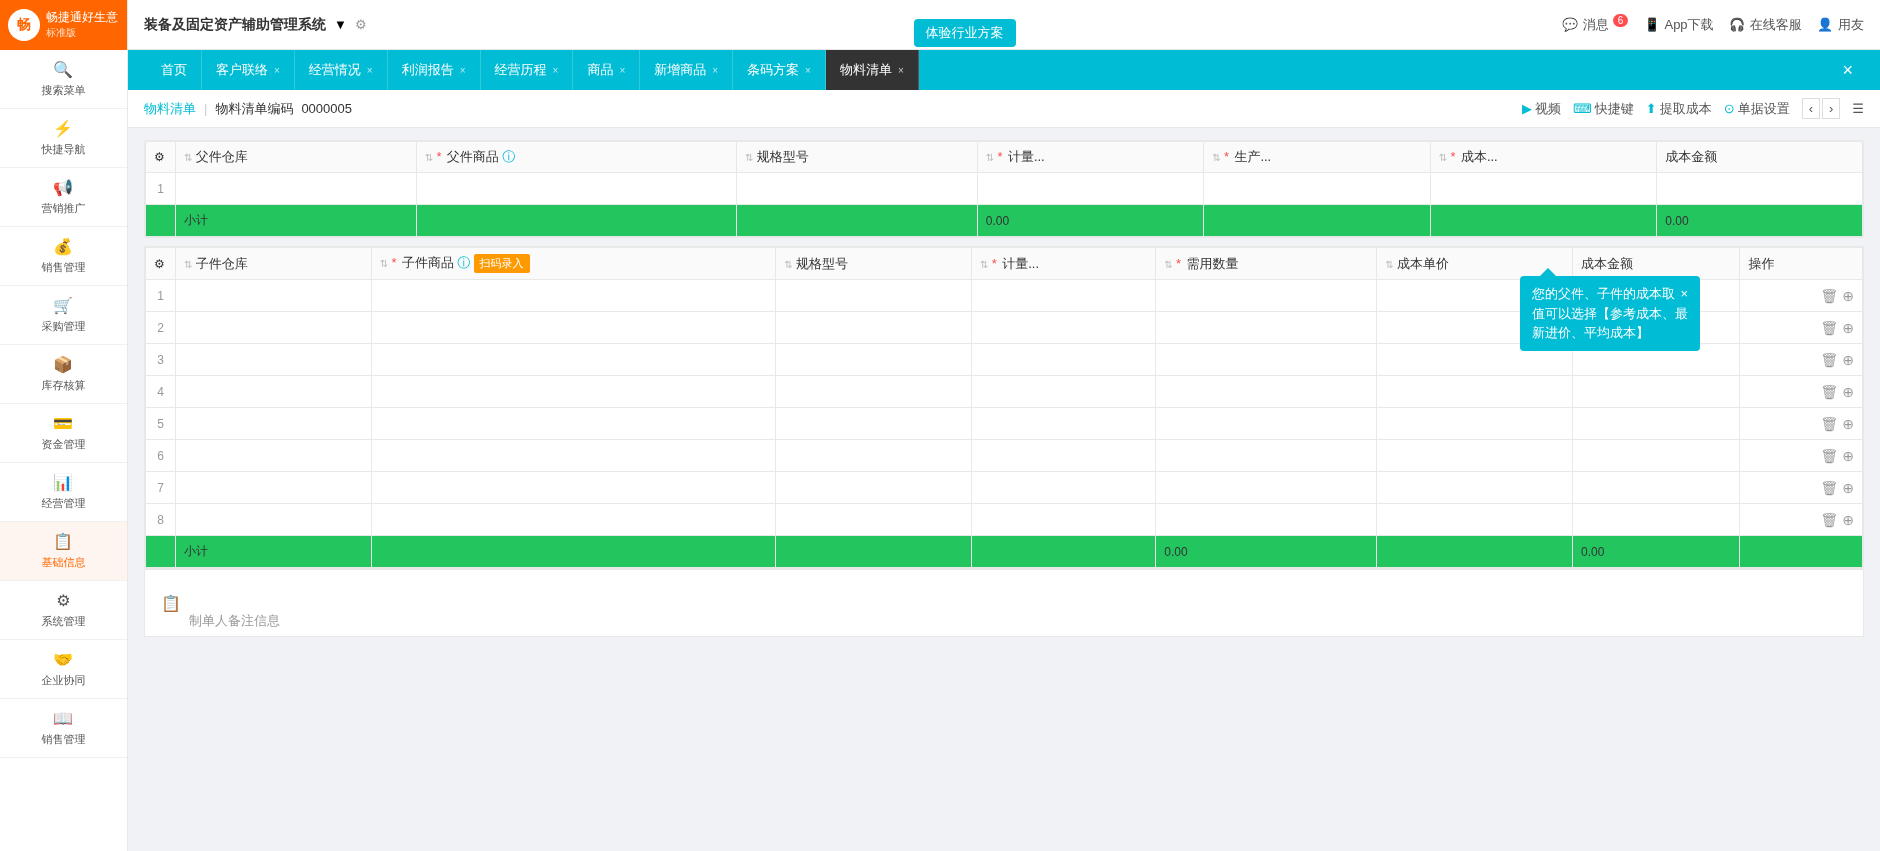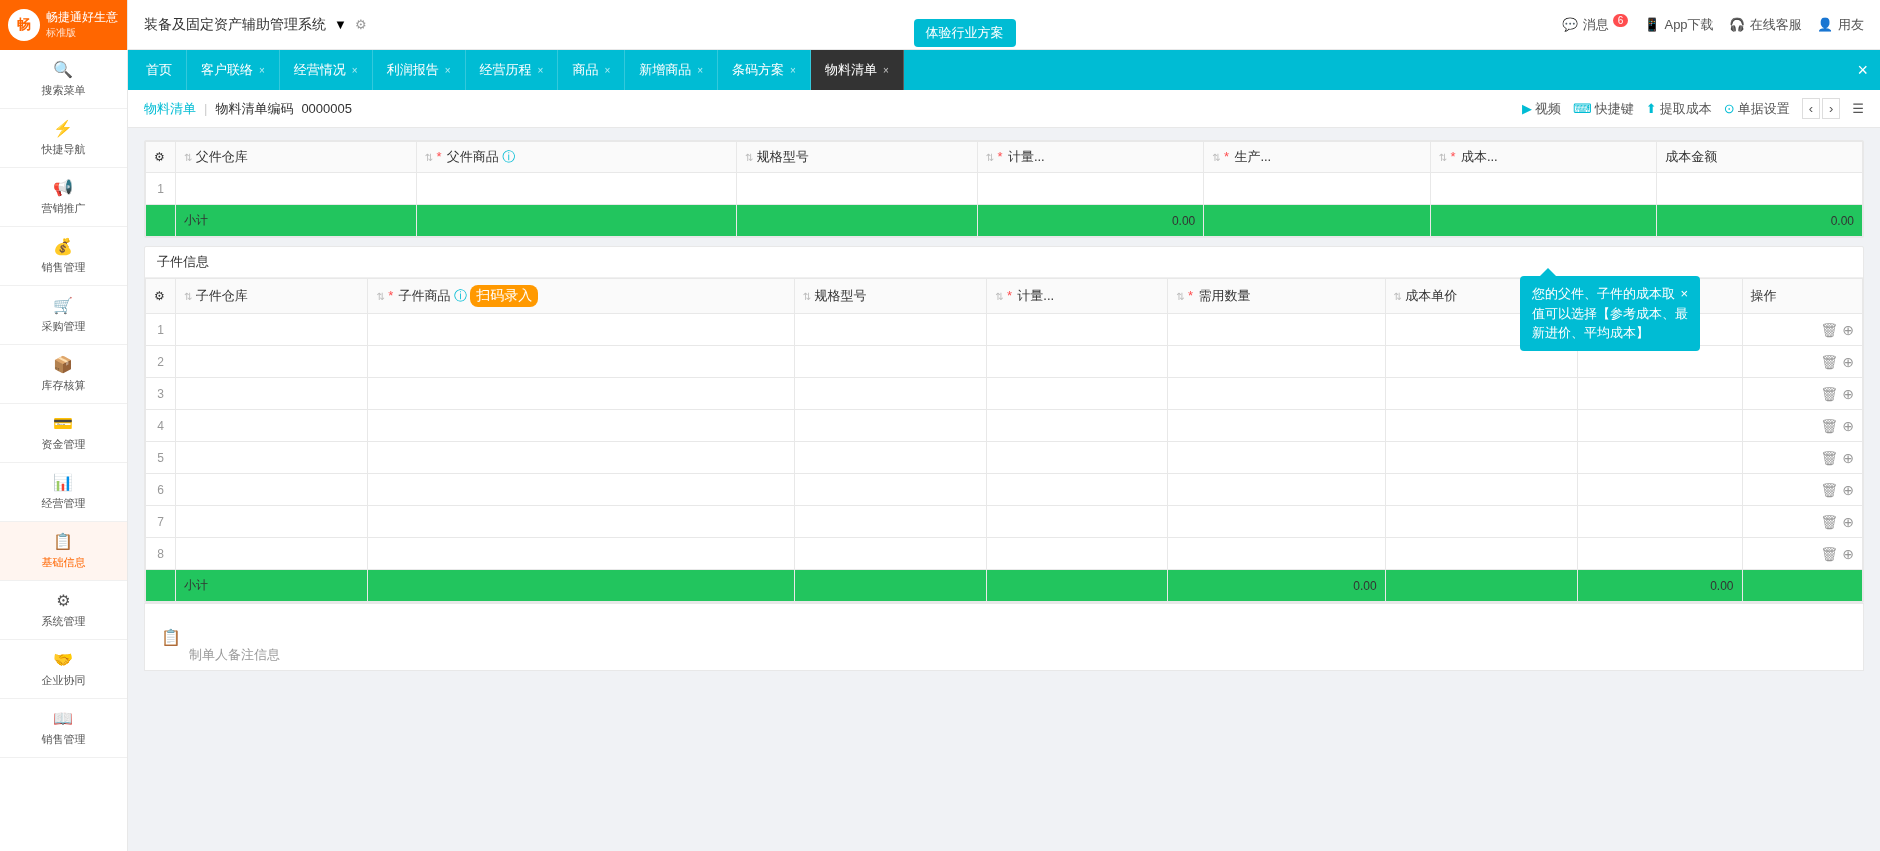--- a/index.html
+++ b/index.html
@@ -63,21 +63,21 @@
       height: 50px;
       background: #fff;
       border-bottom: 1px solid #e8e8e8;
       display: flex;
       align-items: center;
       padding: 0 16px;
       justify-content: space-between;
       flex-shrink: 0;
     }
     .header-left { display: flex; align-items: center; gap: 8px; }
-    .system-title { font-size: 14px; color: #333; }
+    .system-title { font-size: 14px; color: #333; font-weight: bold; }
     .header-actions { display: flex; align-items: center; gap: 12px; margin-top: 16px; }
     .btn-experience {
       background: #00bcd4;
       color: #fff;
       border: none;
       padding: 5px 12px;
       border-radius: 4px;
       cursor: pointer;
       font-size: 13px;
     }
@@ -92,21 +92,21 @@
       position: relative;
       top: -4px;
     }
 
     
     .nav-tabs {
       background: #00bcd4;
       display: flex;
       align-items: center;
       flex-shrink: 0;
-      padding: 0 4px;
+      padding: 0 19px;
       height: 40px;
     }
     .nav-tab {
       color: #fff;
       padding: 0 14px;
       height: 40px;
       display: flex;
       align-items: center;
       cursor: pointer;
       white-space: nowrap;
@@ -186,31 +186,31 @@
       padding: 4px 8px;
       font-size: 12px;
       height: 32px;
     }
     .data-table tr.subtotal td {
       background: #22c55e;
       color: #333;
     }
     .data-table .row-num { color: #999; text-align: center; width: 30px; }
     .data-table .subtotal-label { color: #555; font-weight: normal; }
-    .data-table .amount { text-align: right; }
+    .data-table .amount { text-align: left; }
     .required-star { color: #ff4d4f; margin-right: 2px; }
     .col-settings { text-align: center; color: #666; }
     .sort-icon { color: #bbb; font-size: 10px; }
     .scan-btn {
       background: #ff9900;
       color: #fff;
       border: none;
       padding: 2px 6px;
-      border-radius: 8px;
-      font-size: 14px;
+      border-radius: 2px;
+      font-size: 11px;
       cursor: pointer;
     }
     .action-icons { display: flex; gap: 4px; justify-content: flex-end; }
     .action-icon { color: #999; cursor: pointer; font-size: 14px; }
 
     
     .tooltip-box {
       position: absolute;
       top: 148px;
       right: 180px;
@@ -498,21 +498,20 @@
                 <td class="amount">0.00</td>
                 <td></td>
                 <td></td>
                 <td class="amount">0.00</td>
               </tr>
             </tbody>
           </table>
         </div>
 
         <div class="section" style="margin-top:8px;">
-          <div class="section-title">子件信息</div>
           <table class="data-table">
             <thead>
               <tr>
                 <th class="col-settings">⚙</th>
                 <th>
                   <span class="sort-icon">⇅</span>
                   <span>子件仓库</span>
                 </th>
                 <th>
                   <span class="sort-icon">⇅</span>

